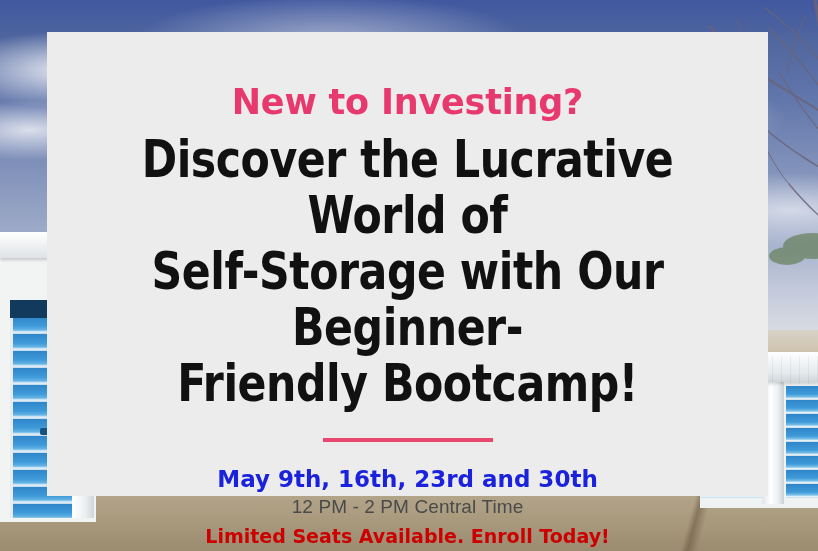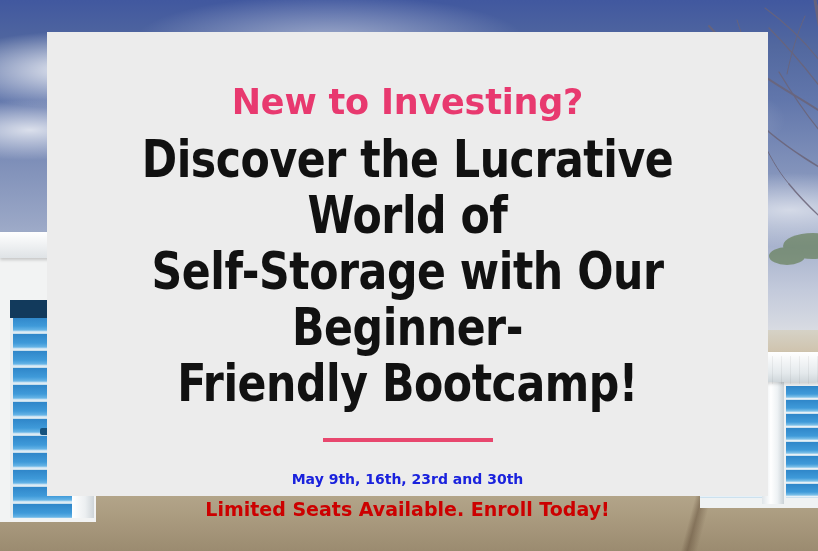--- a/index.html
+++ b/index.html
@@ -158,21 +158,21 @@
     height: 4px;
     background: #e8476e;
     margin: 0 auto;
     border: 0;
   }
 
   .details { margin-top: 24px; }
   .date-line {
     color: #1a22dd;
     font-family: "DejaVu Sans", sans-serif;
-    font-size: 14px;
+    font-size: 23px;
     font-weight: 700;
     line-height: 26px;
     margin: 0 0 2px 0;
   }
   .info-line {
     color: #4a4a4a;
     font-family: "Liberation Sans", sans-serif;
     font-size: 19px;
     font-weight: 400;
     line-height: 25px;
@@ -247,19 +247,20 @@
         <span>Self-Storage with Our Beginner-</span>
         <span>Friendly Bootcamp!</span>
       </h1>
 
       <div class="divider-wrap">
         <hr class="divider">
       </div>
 
       <div class="details">
         <p class="date-line">May 9th, 16th, 23rd and 30th</p>
+        <p class="info-line">12 PM - 2 PM Central Time</p>
         <p class="cta-line">Limited Seats Available. Enroll Today!</p>
       </div>
 
     </div>
   </div>
 
 </div>
 
 </body></html>

